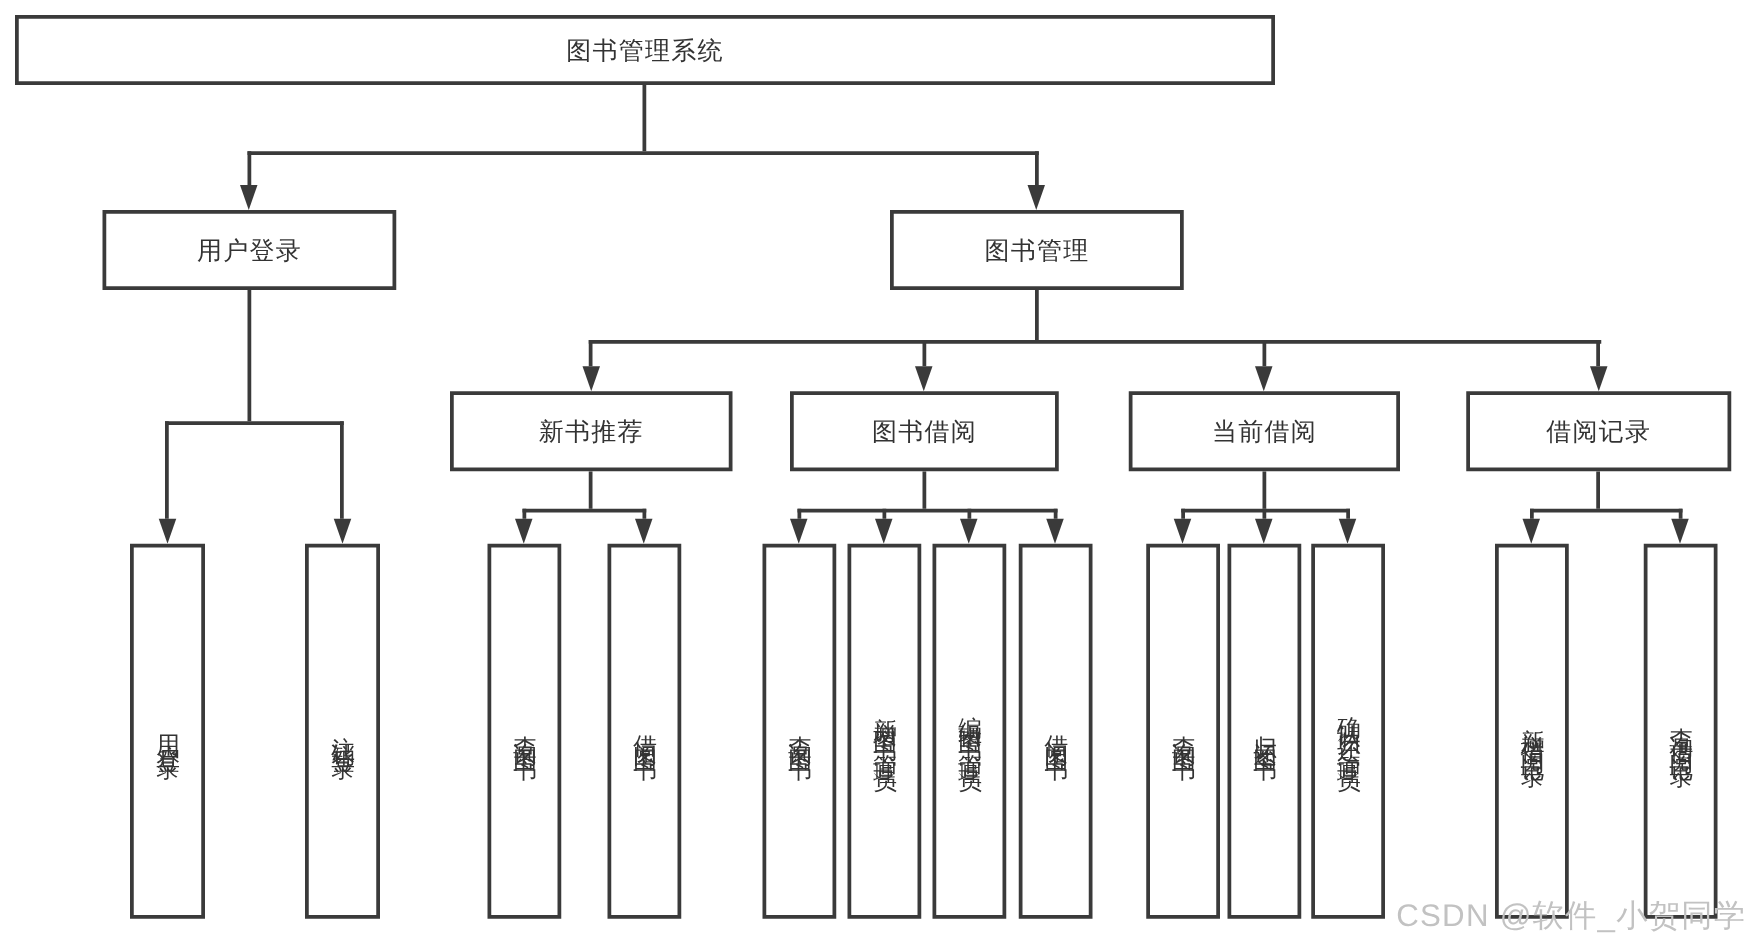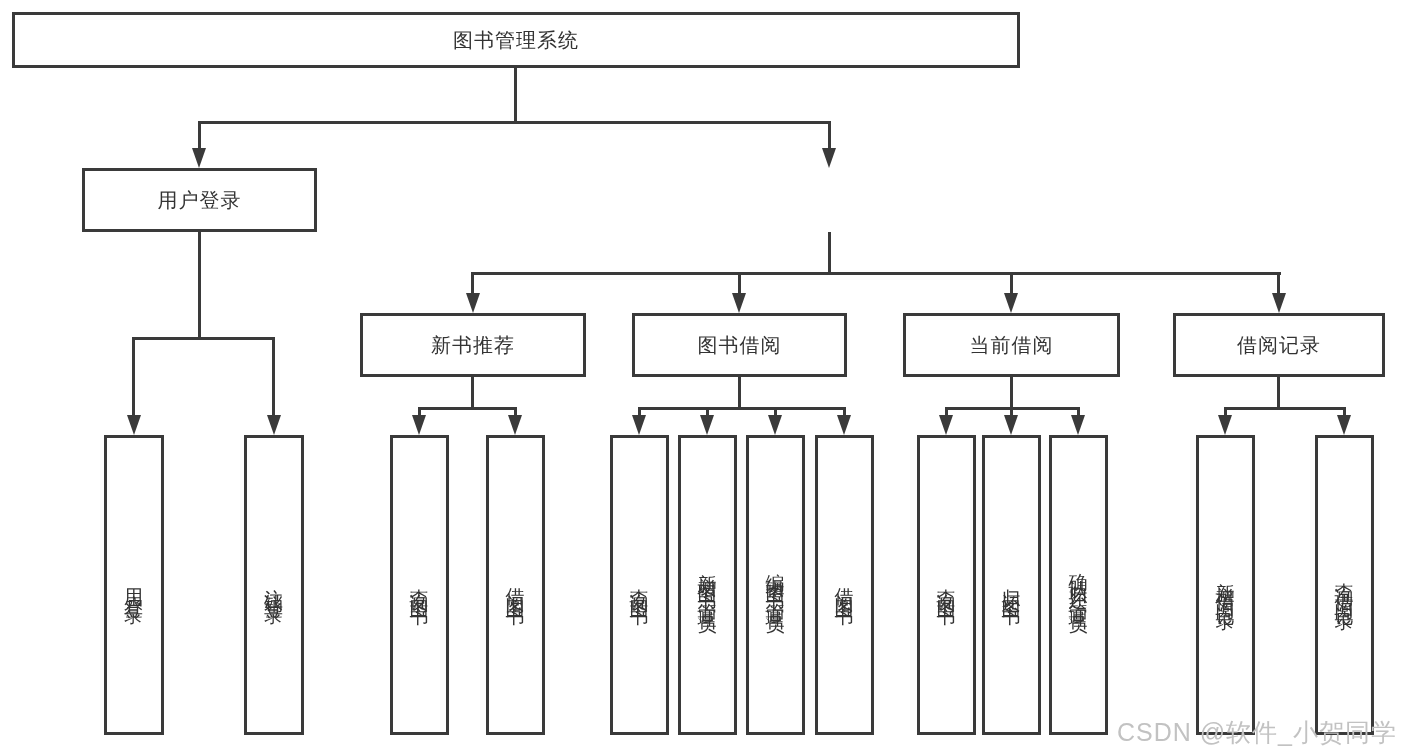--- a/index.html
+++ b/index.html
@@ -67,20 +67,23 @@
 
   <div class="vline" style="left:514px;top:68px;height:53px"></div>
   <div class="hline" style="left:198px;top:121px;width:633px"></div>
   <div class="stem" style="left:198px;top:121px;height:27px"></div>
   <div class="arrow" style="left:192px;top:148px"></div>
   <div class="stem" style="left:828px;top:121px;height:27px"></div>
   <div class="arrow" style="left:822px;top:148px"></div>
 
   <div class="node" style="left:82px;top:168px;width:235px;height:64px">
     <span>用户登录</span>
+  </div>
+  <div class="node" style="left:712px;top:168px;width:235px;height:64px">
+    <span>图书管理</span>
   </div>
 
   <div class="vline" style="left:198px;top:232px;height:105px"></div>
   <div class="hline" style="left:132px;top:337px;width:143px"></div>
   <div class="stem" style="left:132px;top:337px;height:78px"></div>
   <div class="arrow" style="left:127px;top:415px"></div>
   <div class="stem" style="left:272px;top:337px;height:78px"></div>
   <div class="arrow" style="left:267px;top:415px"></div>
 
   <div class="vline" style="left:828px;top:232px;height:40px"></div>

